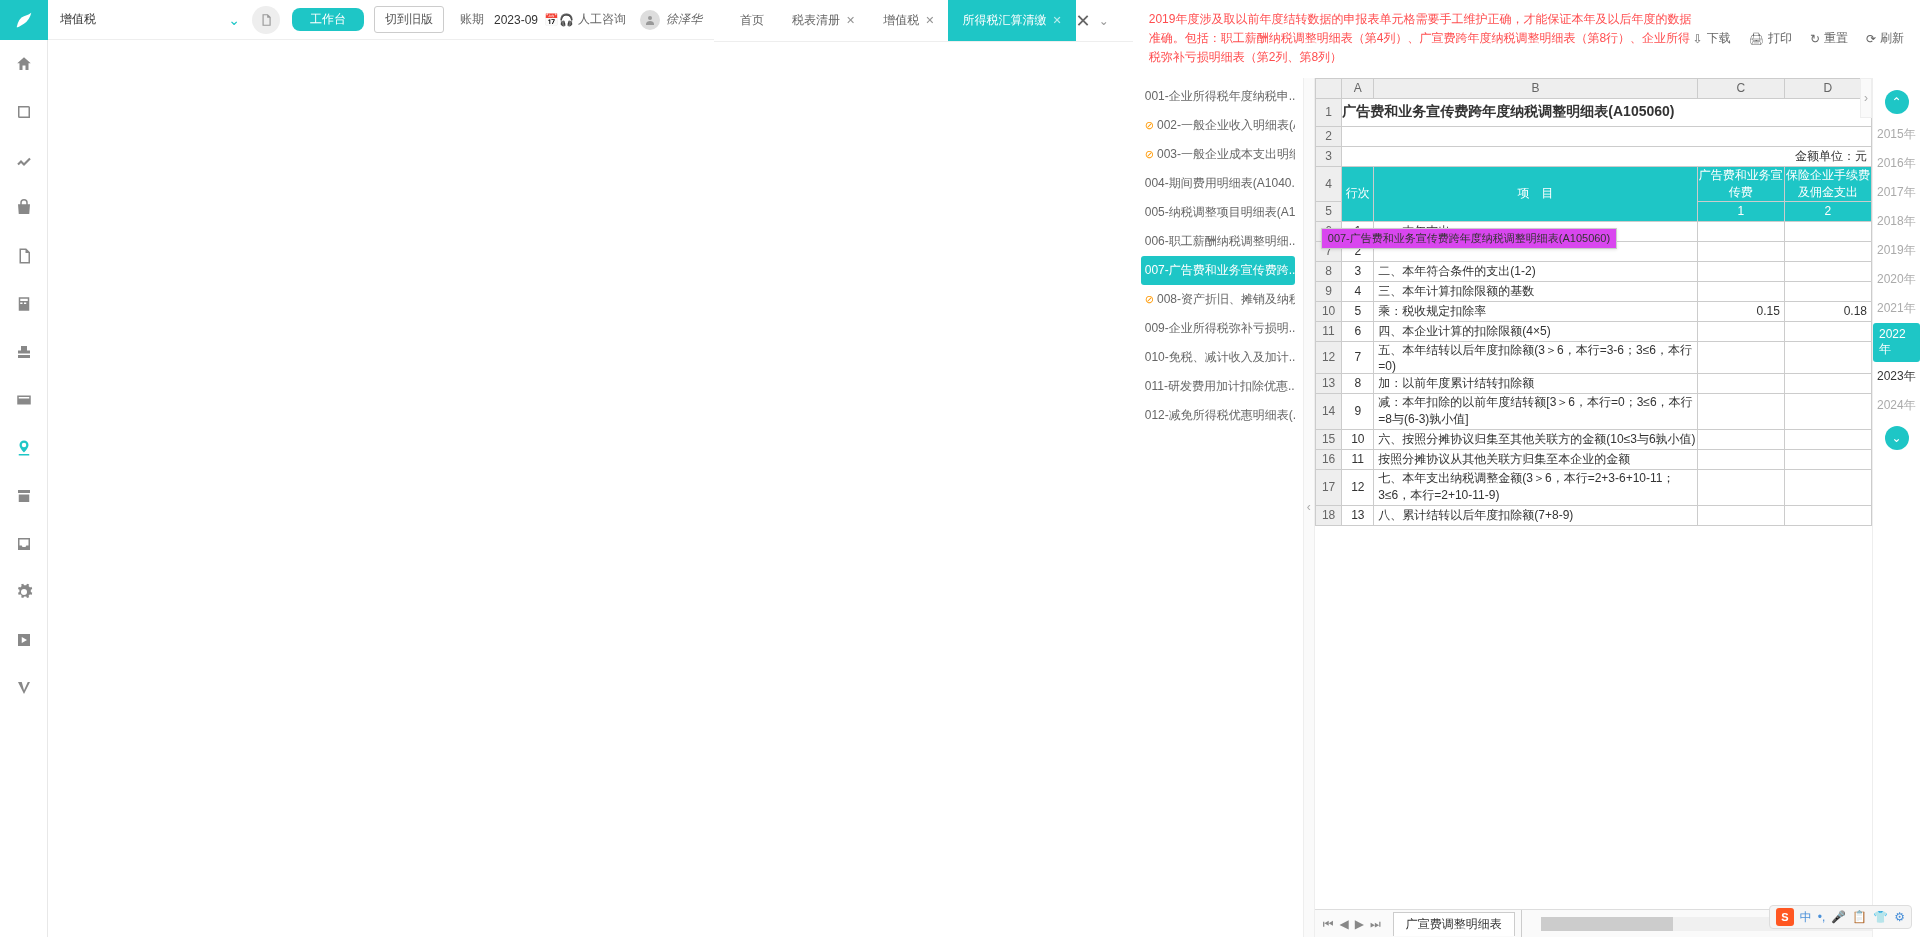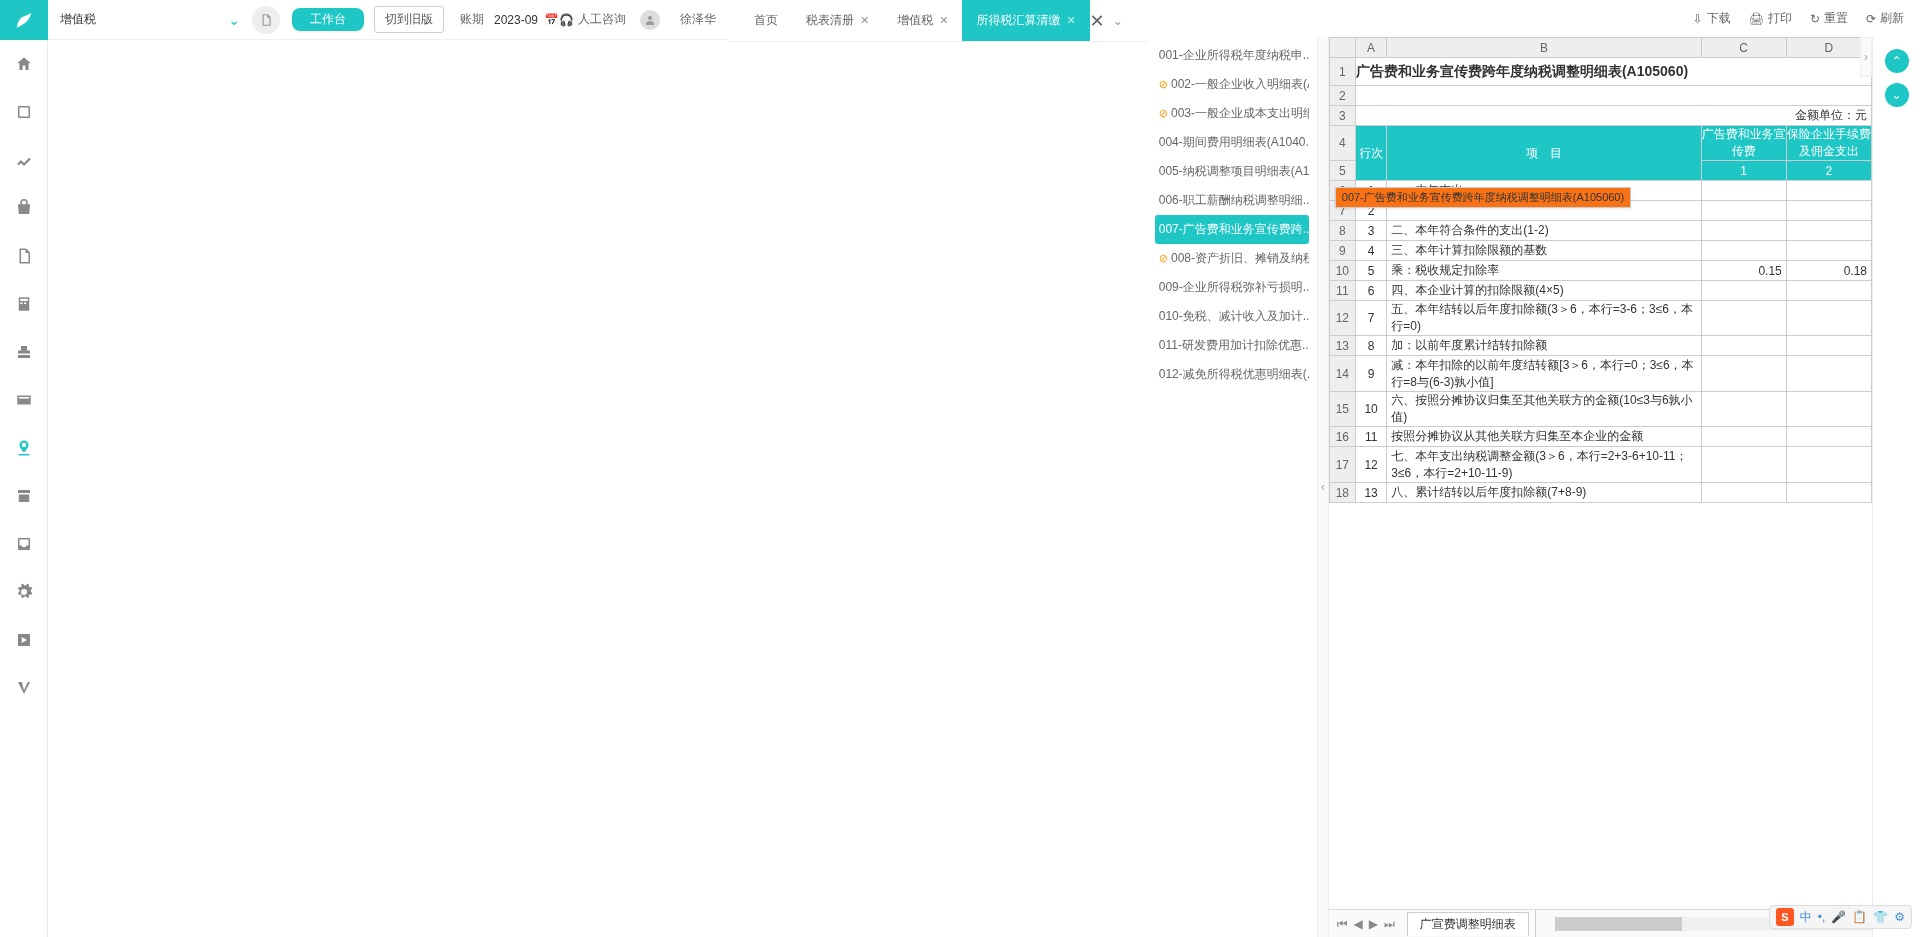--- a/index.html
+++ b/index.html
@@ -23,21 +23,21 @@
     .header-select { display: flex; align-items: center; gap: 4px; min-width: 180px; color: #333; cursor: pointer; }
     .chevron { color: #1ec6c6; font-size: 14px; margin-left: auto; }
     .icon-btn { width: 28px; height: 28px; border-radius: 50%; background: #eee; display: flex; align-items: center; justify-content: center; margin-left: 12px; cursor: pointer; color: #999; }
     .work-btn { background: #1ec6c6; color: #fff; padding: 3px 18px; border-radius: 8px; margin-left: 12px; cursor: pointer; }
     .old-btn { border: 1px solid #ccc; padding: 4px 10px; border-radius: 3px; margin-left: 10px; cursor: pointer; color: #555; }
     .period-label { margin-left: 16px; color: #666; }
     .period-value { margin-left: 10px; color: #333; }
     .cal-icon { margin-left: 6px; color: #1ec6c6; cursor: pointer; }
     .header-right { margin-left: auto; display: flex; align-items: center; gap: 14px; }
     .help-link { display: flex; align-items: center; gap: 4px; color: #666; cursor: pointer; }
-    .user { display: flex; align-items: center; gap: 20px; color: #666; }
+    .user { display: flex; align-items: center; gap: 6px; color: #666; font-style: italic; }
     .avatar { width: 20px; height: 20px; border-radius: 50%; background: #ddd; display: flex; align-items: center; justify-content: center; color: #fff; }
     
     
     .page-tabs { height: 42px; display: flex; align-items: stretch; border-bottom: 1px solid #eee; padding: 0 12px; background: #fff; }
     .page-tab { display: flex; align-items: center; padding: 0 14px; color: #666; cursor: pointer; gap: 6px; text-align: right; }
     .page-tab.active { background: #1ec6c6; color: #fff; }
     .page-tab .close { font-size: 11px; opacity: 0.7; }
     .tabs-right { margin-left: auto; display: flex; align-items: center; gap: 8px; padding-right: 12px; }
     .close-all { font-size: 18px; color: #666; cursor: pointer; }
     
@@ -54,21 +54,21 @@
     
     .report-list { width: 170px; background: #fff; overflow-y: auto; padding: 4px 8px; }
     .report-item { padding: 6px 4px; color: #666; cursor: pointer; white-space: nowrap; overflow: hidden; text-overflow: ellipsis; font-size: 12px; display: flex; align-items: center; gap: 3px; }
     .report-item.active { background: #1ec6c6; color: #fff; border-radius: 3px; }
     .report-item .warn { color: #ff9800; font-size: 11px; }
     
     .collapse-handle { width: 12px; background: #fafafa; display: flex; align-items: center; justify-content: center; cursor: pointer; color: #aaa; border-left: 1px solid #eee; border-right: 1px solid #eee; }
     
     
     .sheet-area { flex: 1; display: flex; flex-direction: column; background: #fff; overflow: hidden; position: relative; }
-    .tooltip-float { position: absolute; left: 6px; top: 150px; background: #f97316; border: 1px solid #ccc; padding: 2px 6px; font-size: 11px; color: #333; z-index: 10; white-space: nowrap; box-shadow: 0 1px 3px rgba(0,0,0,0.1); }
+    .tooltip-float { position: absolute; left: 6px; top: 150px; background: #d946ef; border: 1px solid #ccc; padding: 2px 6px; font-size: 11px; color: #333; z-index: 10; white-space: nowrap; box-shadow: 0 1px 3px rgba(0,0,0,0.1); }
     .sheet-scroll { flex: 1; overflow: auto; }
     .sheet-grid { border-collapse: collapse; font-size: 12px; }
     .sheet-grid th, .sheet-grid td { border: 1px solid #ccc; height: 20px; }
     .sheet-grid .col-header, .sheet-grid .row-header { background: #eee; text-align: center; color: #666; font-weight: normal; }
     .col-rh { width: 28px; }
     .col-a { width: 34px; }
     .col-b { width: 356px; }
     .col-c { width: 94px; }
     .col-d { width: 94px; }
     .header-teal { background: #1ec6c6; color: #fff; text-align: center; font-weight: normal; }
@@ -235,20 +235,21 @@
           </div>
         </div>
       <div class="tabs-right">
         <span class="close-all">✕</span>
         <span style="color:#999;">⌄</span>
       </div>
     </div>
 
     <div class="content-wrap">
       <div class="warning-bar">
+        <div class="warning-text">2019年度涉及取以前年度结转数据的申报表单元格需要手工维护正确，才能保证本年及以后年度的数据准确。包括：职工薪酬纳税调整明细表（第4列）、广宣费跨年度纳税调整明细表（第8行）、企业所得税弥补亏损明细表（第2列、第8列）</div>
         <div class="action-buttons">
           <div class="action-btn">
               <span>⇩</span>
               <span>下载</span>
             </div>
           <div class="action-btn">
               <span>🖨</span>
               <span>打印</span>
             </div>
           <div class="action-btn">
@@ -451,20 +452,32 @@
             <div class="hscroll">
                 <div class="hscroll-thumb"></div>
               </div>
           </div>
         </div>
 
         <div class="expand-handle">›</div>
 
         <div class="year-rail">
           <div class="year-nav">⌃</div>
+          <div id="year-list">
+              <div class="year-item">2015年</div>
+              <div class="year-item">2016年</div>
+              <div class="year-item">2017年</div>
+              <div class="year-item">2018年</div>
+              <div class="year-item">2019年</div>
+              <div class="year-item">2020年</div>
+              <div class="year-item">2021年</div>
+              <div class="year-item active">2022年</div>
+              <div class="year-item selectable">2023年</div>
+              <div class="year-item">2024年</div>
+            </div>
           <div class="year-nav">⌄</div>
         </div>
       </div>
     </div>
   </div>
 </div>
 
 <div class="ime-bar">
   <div class="ime-logo">S</div>
   <span class="ime-item">中</span>

